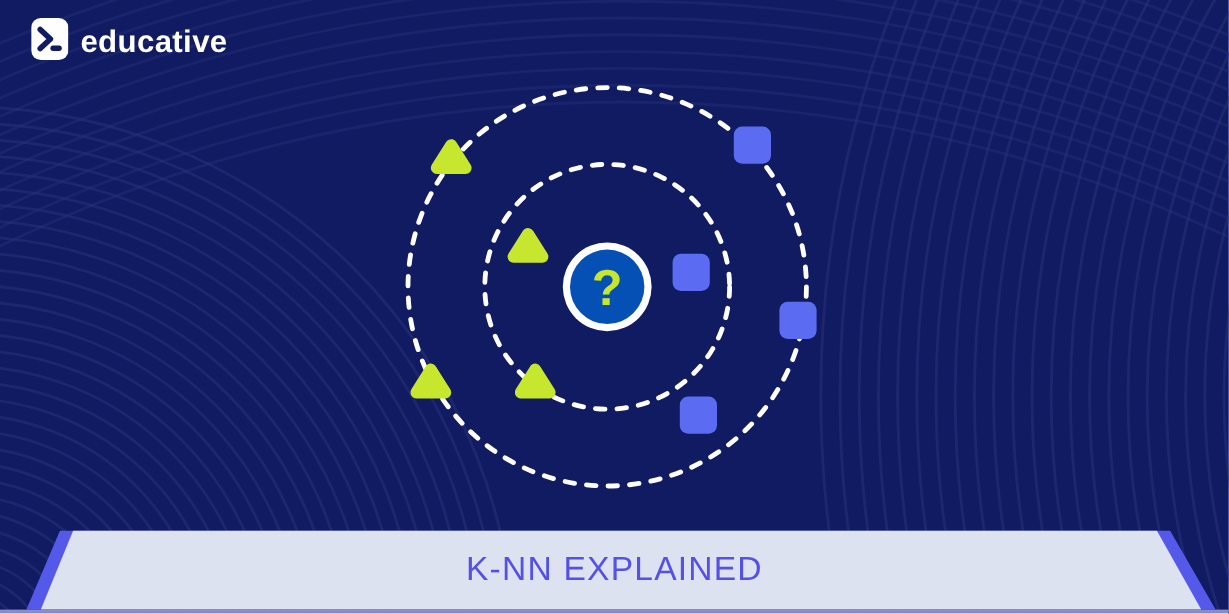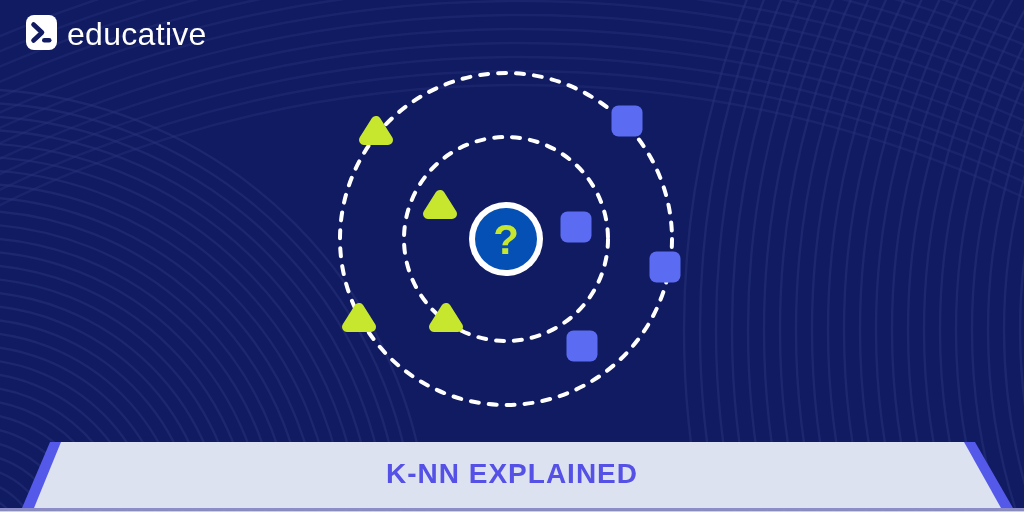--- a/index.html
+++ b/index.html
@@ -12,31 +12,31 @@
   }
 
   
   #scene { position:absolute; left:0; top:0; width:1024px; height:512px; }
 
   
   .logo { position:absolute; left:26px; top:15px; display:flex; align-items:center; gap:10px; }
   .logo-badge { width:31px; height:35px; display:block; }
   .logo-text {
     color: var(--logo-text, #ffffff);
-    font-size:32px; font-weight:normal; letter-spacing:0.3px; line-height:1;
+    font-size:26px; font-weight:bold; letter-spacing:0.3px; line-height:1;
     padding-top:2px;
   }
 
   
   .banner-svg { position:absolute; left:0; top:442px; width:1024px; height:70px; }
   .banner-title {
     position:absolute; left:0; top:442px; width:1024px; height:64px;
     display:flex; align-items:center; justify-content:center;
     color: var(--banner-text, #5551e6);
-    font-size:28px; font-weight:bold; letter-spacing:1px;
+    font-size:28px; font-weight:normal; letter-spacing:1px;
     pointer-events:none;
   }
 </style>
 </head>
 <body>
 
 <div class="stage">
 
   <svg id="scene" viewBox="0 0 1024 512" xmlns="http://www.w3.org/2000/svg">
       <g>

